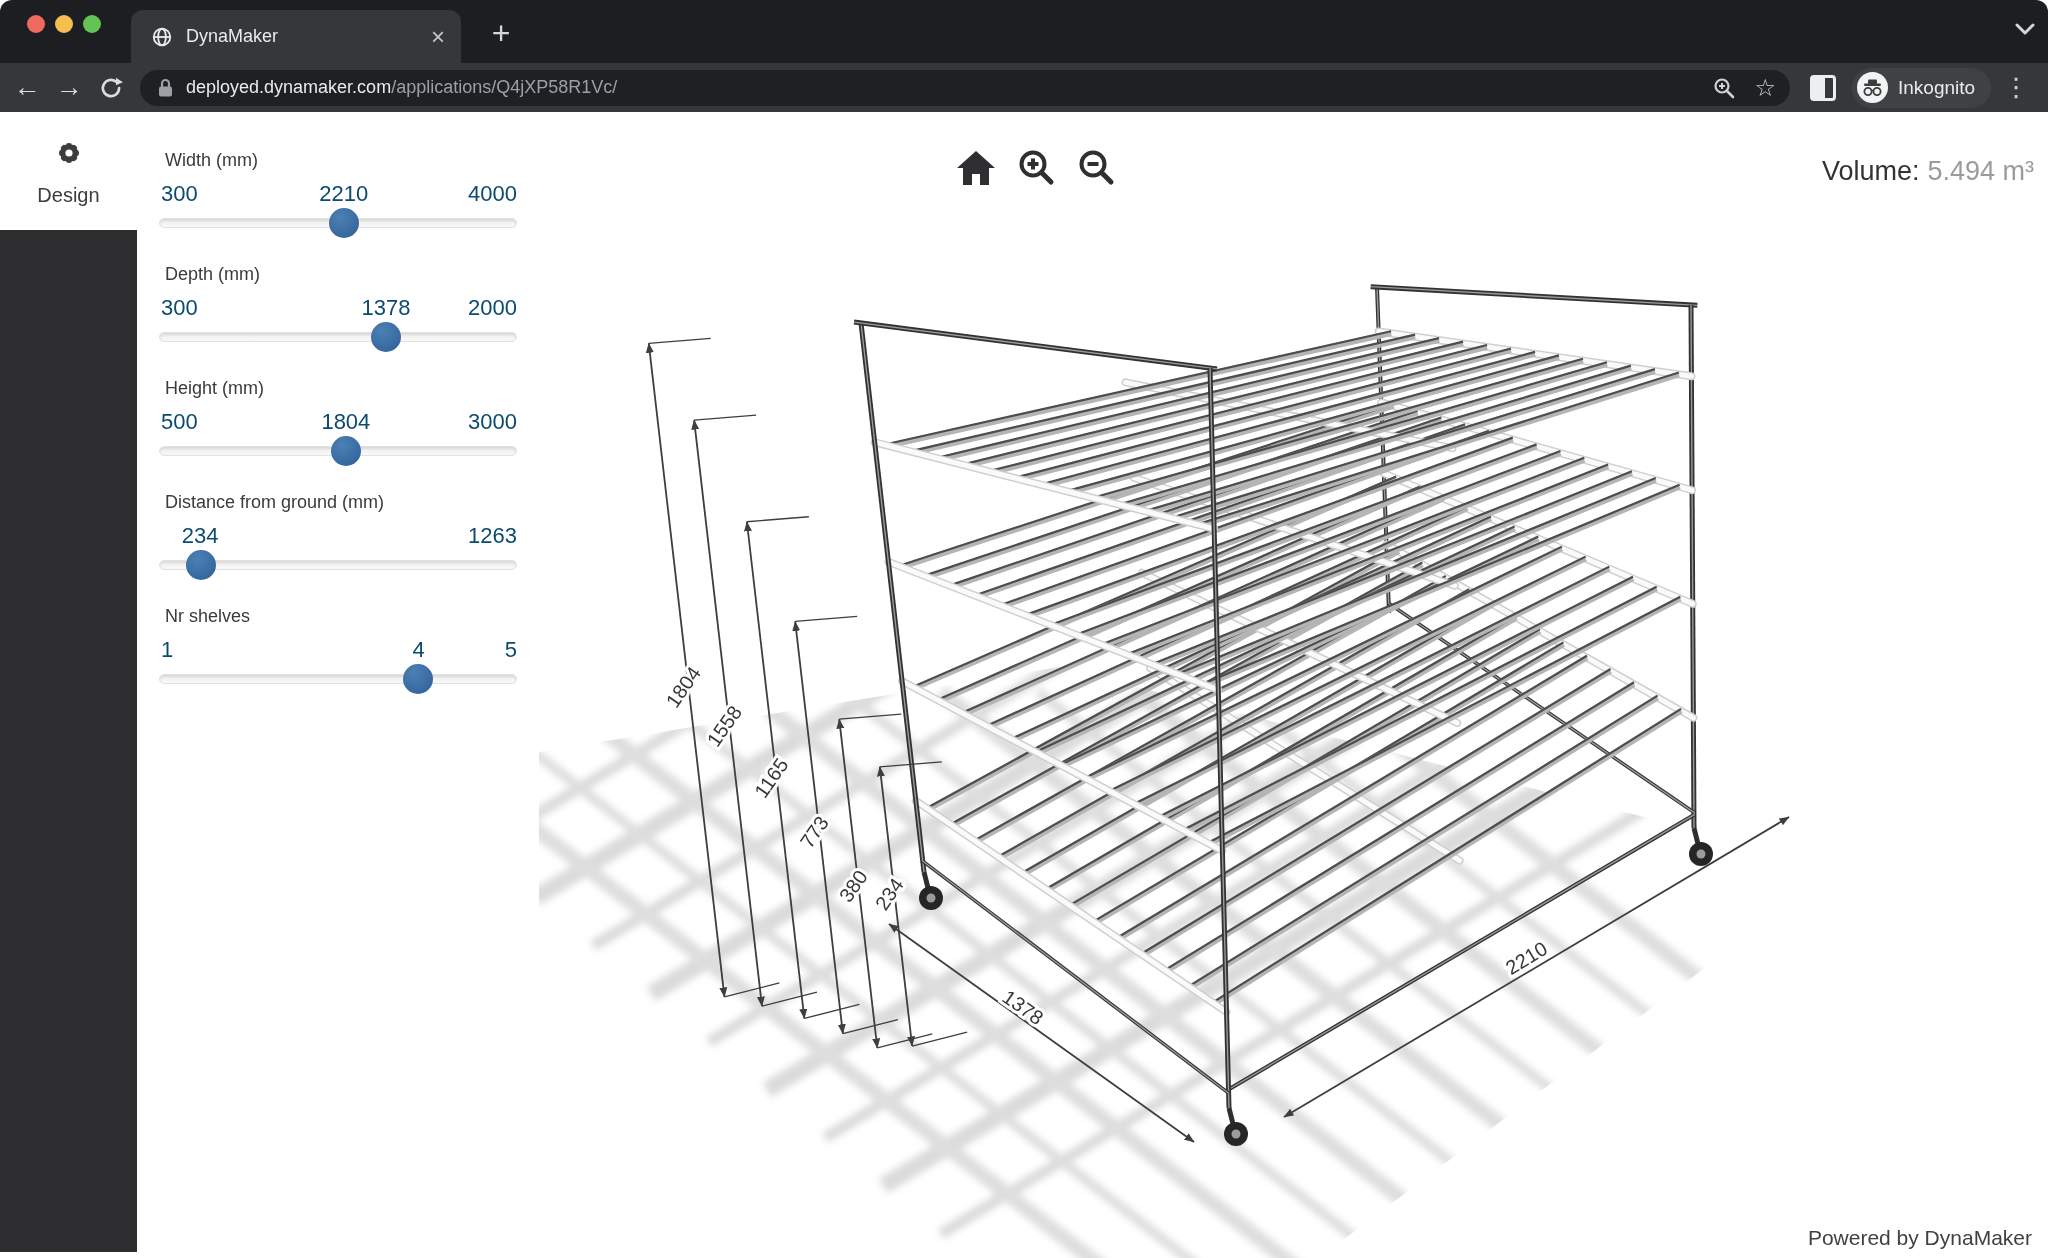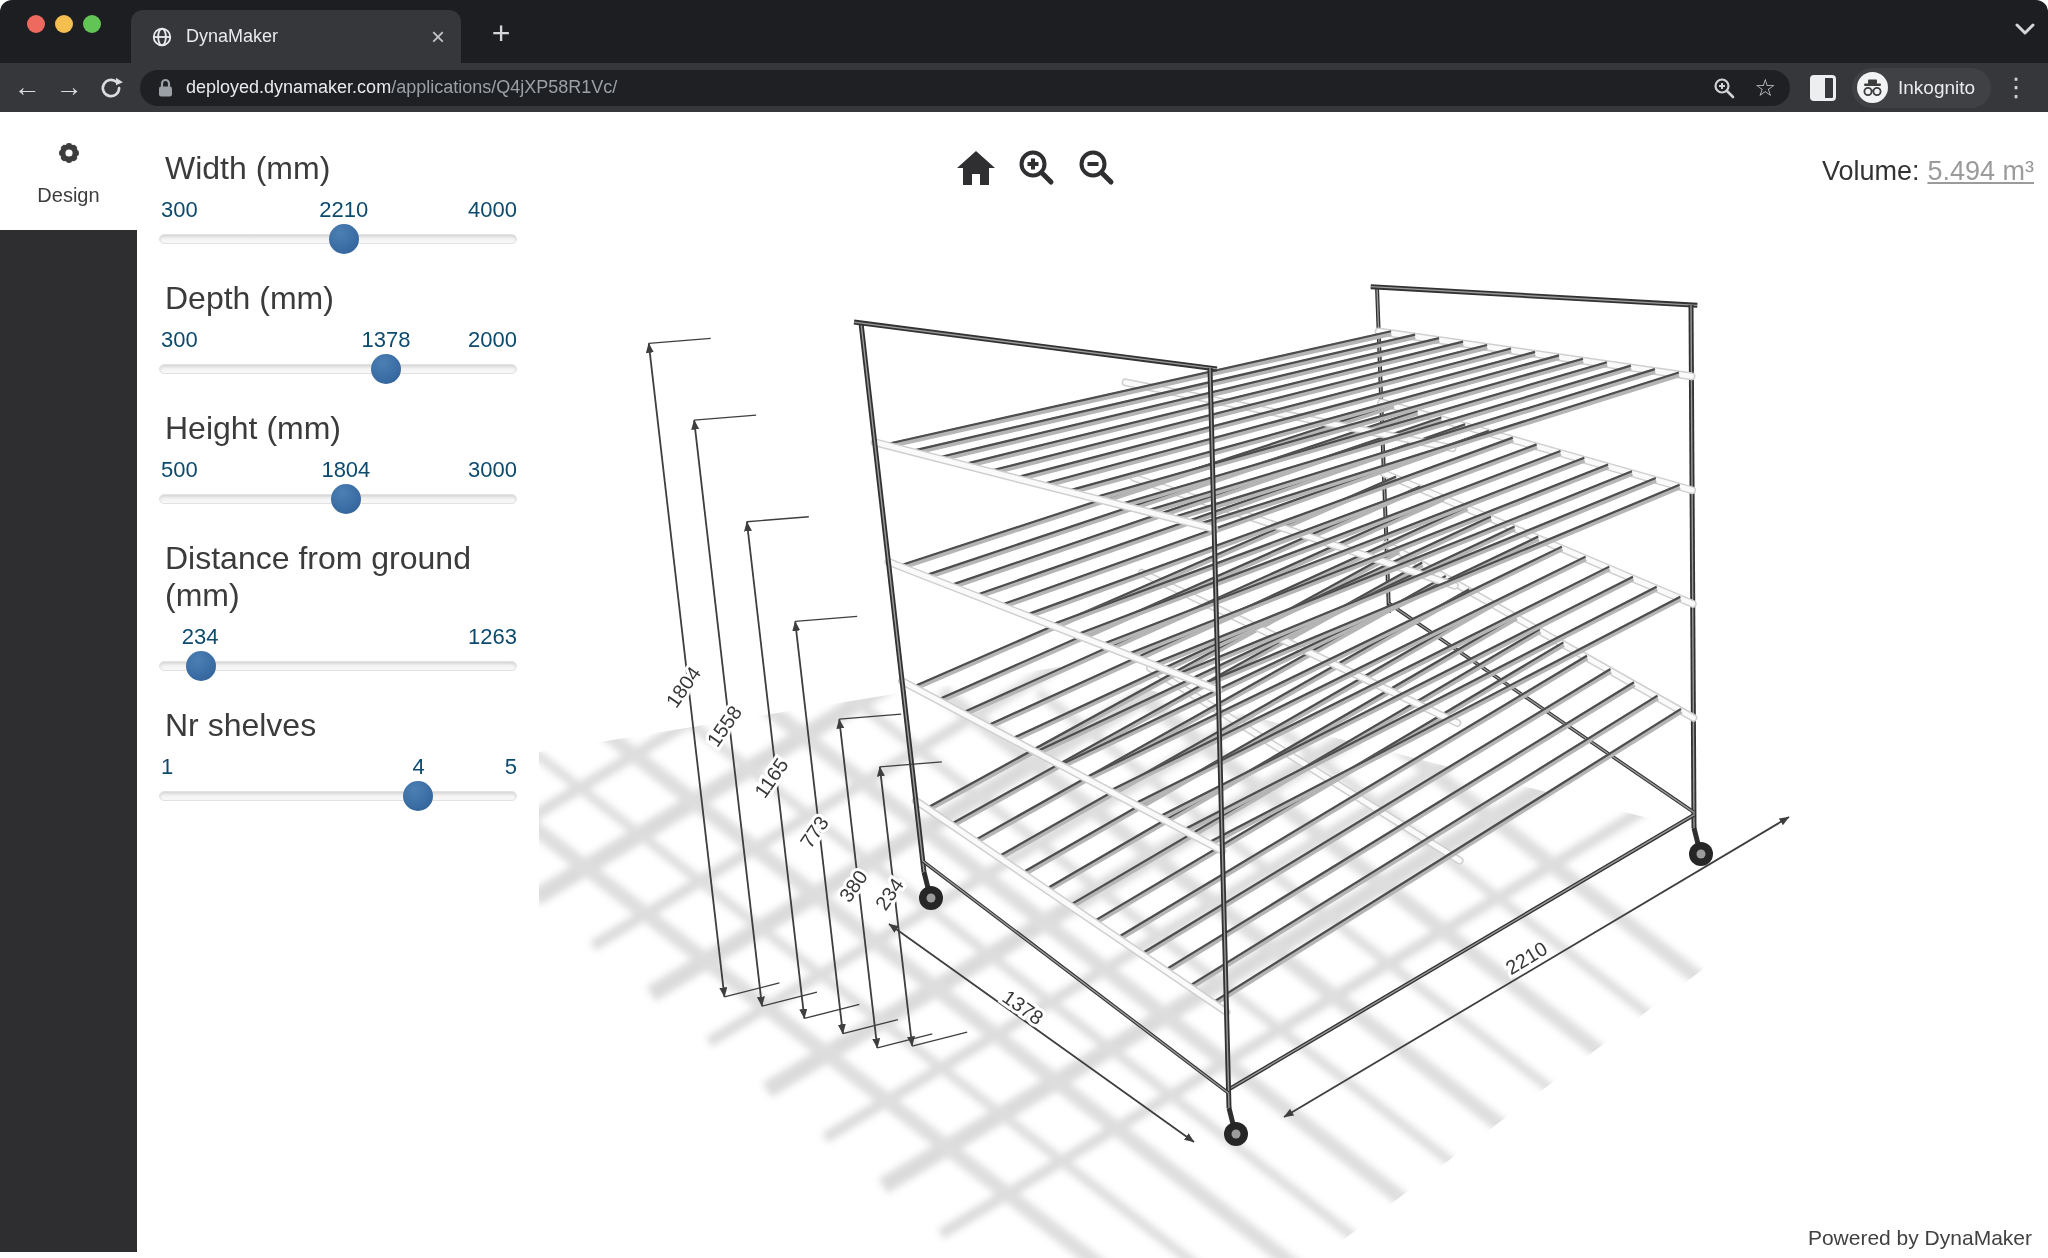--- a/index.html
+++ b/index.html
@@ -50,39 +50,39 @@
 
   .sidebar { position:absolute; left:0; top:0; width:137px; height:1140px; background:#2e2e30; }
   .side-item { height:118px; display:flex; flex-direction:column; align-items:center;
                justify-content:center; gap:9px; color:#d8d8d8; font-size:20px; cursor:pointer; }
   .side-item + .side-item { border-top:1px solid #3c3c3e; }
   .side-item.active { background:#fff; color:#3d3d3d; }
 
   .panel { position:absolute; left:137px; top:0; width:404px; height:1146px; background:#fff;
            border-right:2px solid #e3e3e3; padding:38px 0 0 22px; }
   .sec { margin-bottom:36px; }
-  .sec .lbl { font-size:32px; color:#3b3b3b; margin:0 0 10px 6px; }
+  .sec .lbl { font-size:18px; color:#3b3b3b; margin:0 0 10px 6px; }
   .vals { position:relative; width:358px; height:30px; font-size:22px; color:#0c4a6e; }
   .vals .vmin { position:absolute; left:2px; }
   .vals .vcur { position:absolute; transform:translateX(-50%); }
   .vals .vmax { position:absolute; right:0;margin-left:32px; }
   .track { position:relative; width:358px; height:10px; margin-top:7px; border-radius:6px;
            background:linear-gradient(#efefef,#f9f9f9); border:1px solid #e2e2e2;
            box-shadow:inset 0 2px 3px rgba(0,0,0,.10); }
   .thumb { position:absolute; top:50%; width:30px; height:30px; border-radius:50%;
            transform:translate(-50%,-50%);
            background:radial-gradient(circle at 38% 30%,#4c80b4,#35679e 75%); cursor:pointer; }
 
   .viewport { position:absolute; left:539px; top:0; width:1509px; height:1146px; background:#fff; }
   .scene { position:absolute; inset:0; }
   .vp-toolbar { position:absolute; left:415px; top:34px; display:flex; gap:16px; align-items:center; }
   .vp-btn { width:44px; height:44px; display:flex; align-items:center; justify-content:center; cursor:pointer; }
   .volume { position:absolute; right:14px; top:44px; font-size:27px; }
   .volume .vl { font-weight:normal; color:#333; }
-  .volume .vv { color:#9b9b9b; margin-left:8px;text-decoration:underline; }
+  .volume .vv { color:#9b9b9b; margin-left:8px; }
   .powered { position:absolute; right:16px; bottom:8px; font-size:21px; color:#414141; }
 </style>
 </head>
 <body>
 
 <div class="window">
 
   <div class="chrome">
     <div class="traffic">
       <span class="tl-red"></span>

